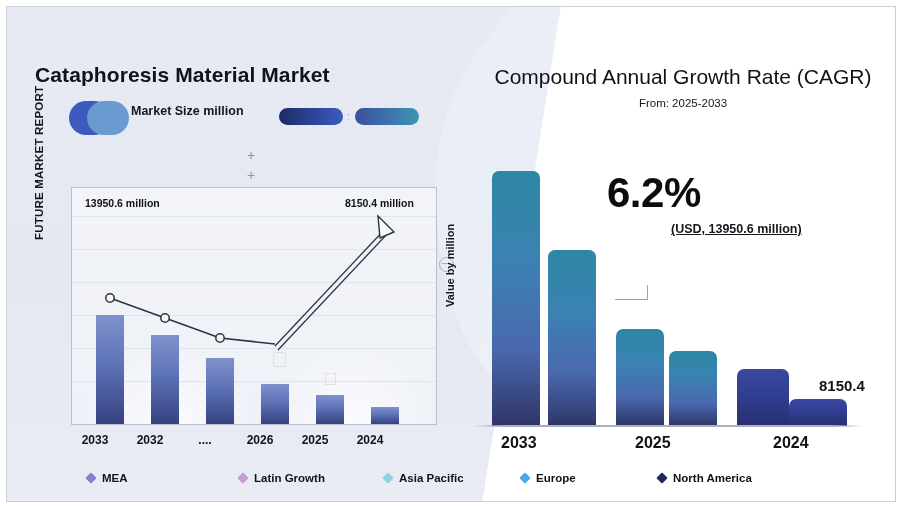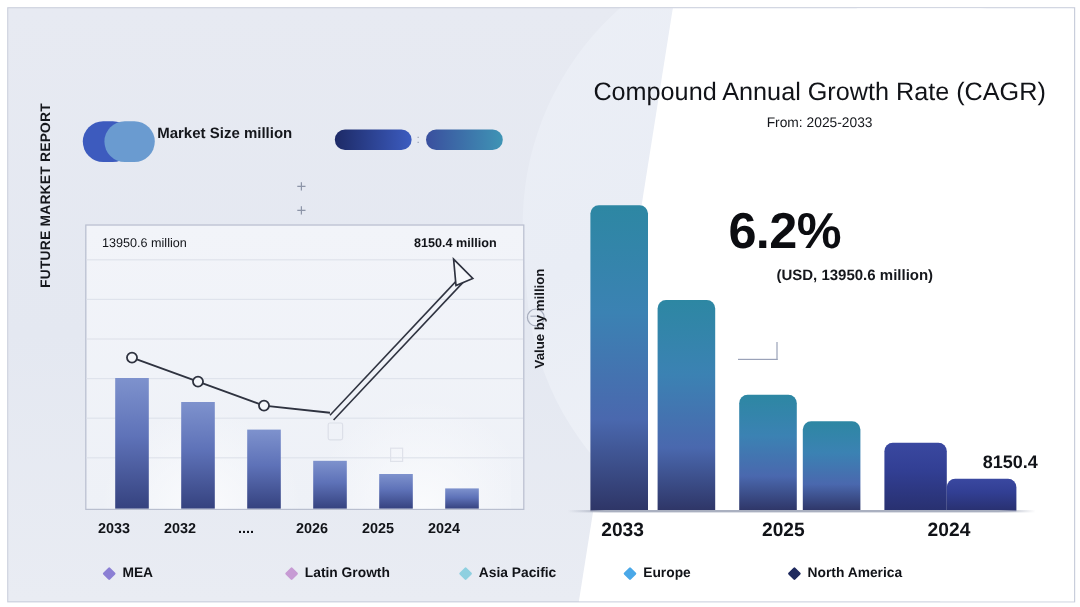--- a/index.html
+++ b/index.html
@@ -75,21 +75,21 @@
     background:linear-gradient(180deg,#f2f4f9 0%,#eef1f7 100%);
     border:1px solid #b9bfcf;
     overflow:hidden;
   }
   .gl{position:absolute;left:0;width:100%;height:1px;background:#dfe3ec;}
   .hill{
     position:absolute;left:14px;top:52px;width:340px;height:184px;
     background:radial-gradient(ellipse 120px 120px at 24% 100%,#fafbfd 0%,rgba(250,251,253,0) 70%),
                radial-gradient(ellipse 130px 130px at 78% 100%,#fafbfd 0%,rgba(250,251,253,0) 70%);
   }
-  .capLeft{position:absolute;left:78px;top:190px;font-size:10.5px;font-weight:normal;color:#111318;}
+  .capLeft{position:absolute;left:78px;top:190px;font-size:10.5px;font-weight:bold;color:#111318;}
   .capRight{position:absolute;left:338px;top:190px;font-size:10.5px;font-weight:bold;color:#111318;}
   .bar{
     position:absolute;width:28px;bottom:0;
     background:linear-gradient(180deg,#7e92cd 0%,#5e72b8 45%,#35427f 100%);
   }
   .xlab{
     position:absolute;top:426px;width:44px;text-align:center;
     font-size:12px;font-weight:bold;color:#111318;
   }
   .ghost1{position:absolute;left:266px;top:345px;width:11px;height:13px;border:1.5px solid #dcdfe8;border-radius:2px;}
@@ -102,21 +102,21 @@
   }
   .rsub{
     position:absolute;left:466px;top:90px;width:420px;text-align:center;
     font-size:11.5px;font-weight:normal;color:#15171c;
   }
   .cagr{
     position:absolute;left:600px;top:162px;font-size:42px;font-weight:bold;color:#0c0d11;
     letter-spacing:-.5px;
   }
   .cagrSub{
-    position:absolute;left:640px;top:215px;font-size:12.5px;font-weight:bold;color:#15171c;
+    position:absolute;left:664px;top:215px;font-size:12.5px;font-weight:bold;color:#15171c;text-decoration:underline;
   }
   .ylabelRight{
     position:absolute;left:437px;top:300px;
     font-size:11px;font-weight:bold;color:#15171c;
     transform:rotate(-90deg);transform-origin:left top;white-space:nowrap;
   }
   .minusIcon{
     position:absolute;left:432px;top:250px;width:13px;height:13px;border-radius:50%;
     border:1.2px solid #a7adbd;
   }
@@ -146,20 +146,21 @@
 </style>
 </head>
 <body>
 
 <div class="poster">
 
   <div class="rightShape"></div>
   <div class="whiteWedge"></div>
   <div class="whiteWedge2"></div>
 
+  <div class="ltitle">Cataphoresis Material Market</div>
 
   <div class="legendPillWrap">
     <div class="pillA"></div>
     <div class="pillB"></div>
   </div>
   <div class="msLabel">Market Size million</div>
 
   <div class="capA"></div>
   <div class="capDot">:</div>
   <div class="capB"></div>

